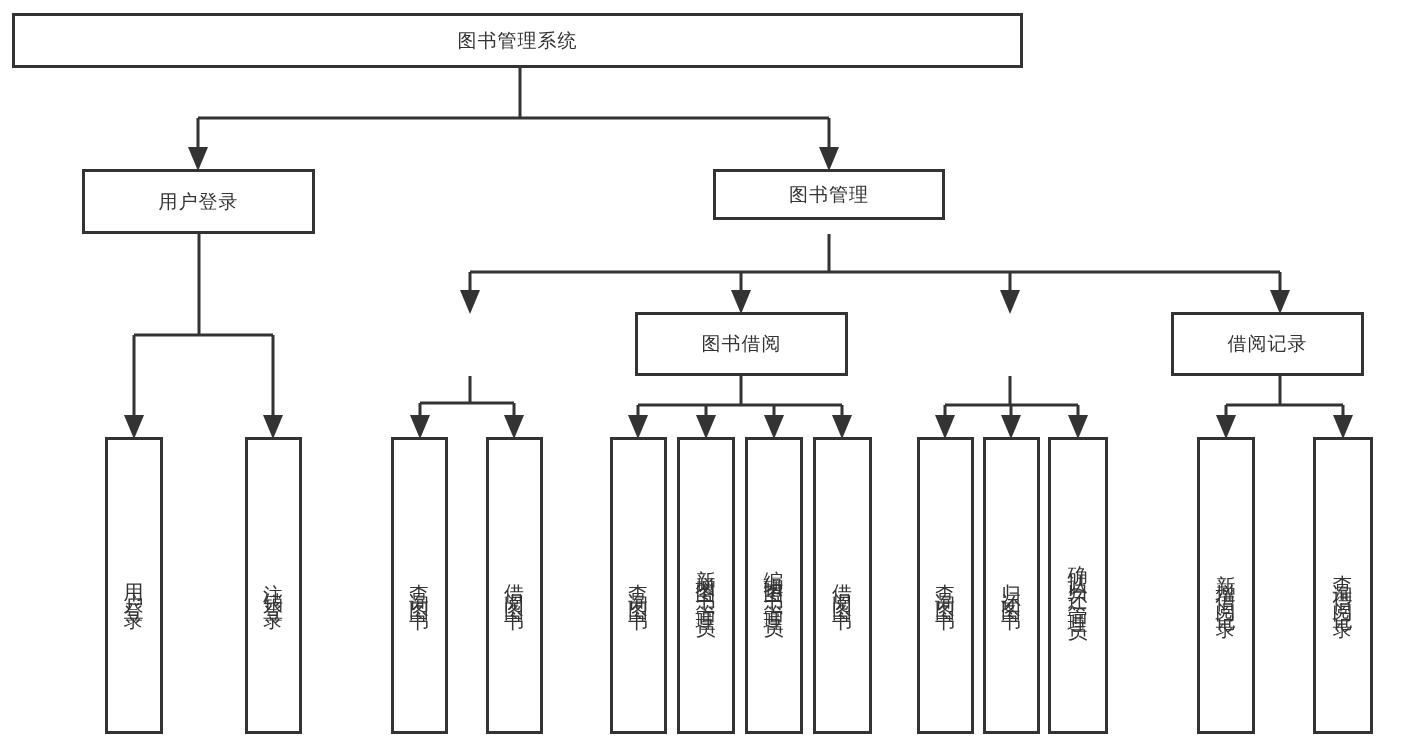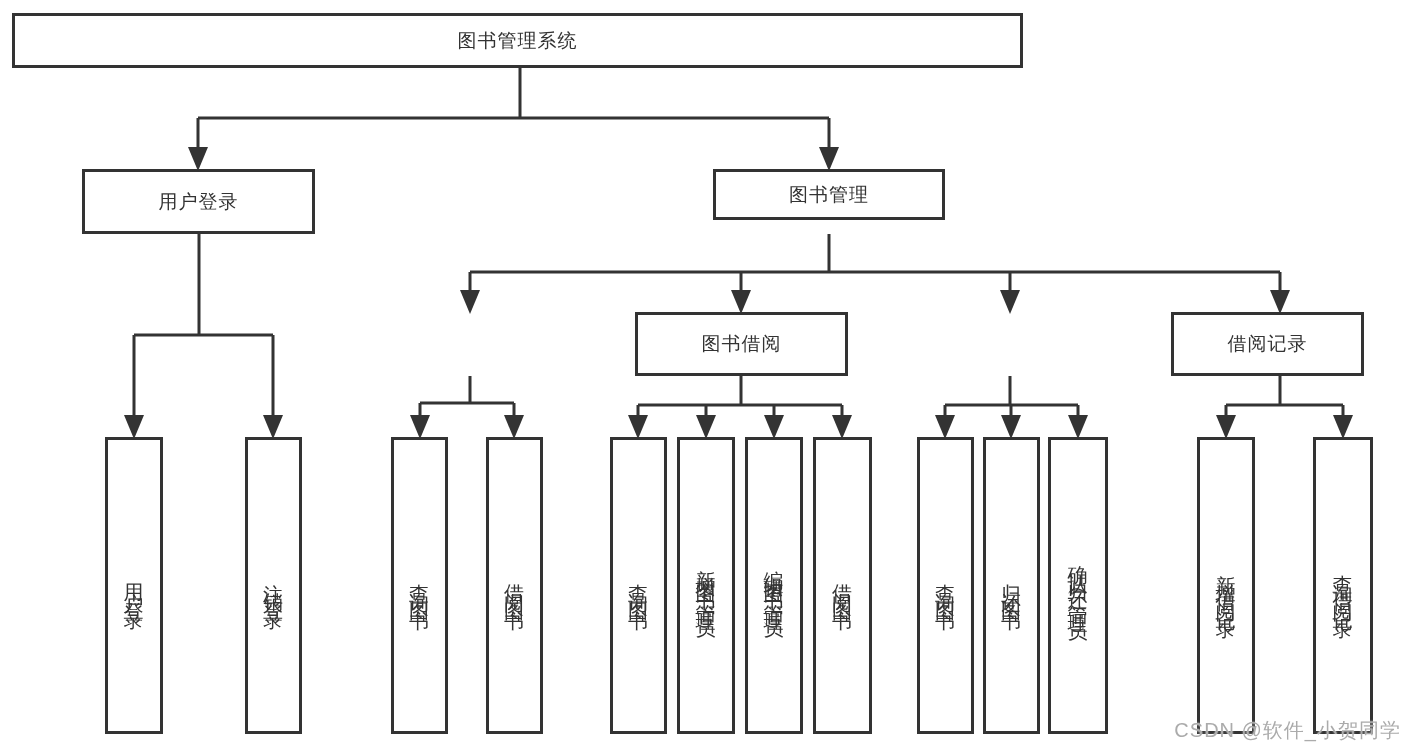--- a/index.html
+++ b/index.html
@@ -149,15 +149,14 @@
       <use href="#arr" transform="translate(774,439)"></use>
       <use href="#arr" transform="translate(842,439)"></use>
       <use href="#arr" transform="translate(945,439)"></use>
       <use href="#arr" transform="translate(1011,439)"></use>
       <use href="#arr" transform="translate(1078,439)"></use>
       <use href="#arr" transform="translate(1226,439)"></use>
       <use href="#arr" transform="translate(1343,439)"></use>
     </g>
   </svg>
 
-  <div class="watermark">CSDN @软件_小贺同学</div>
 
 </div>
 
 </body></html>

